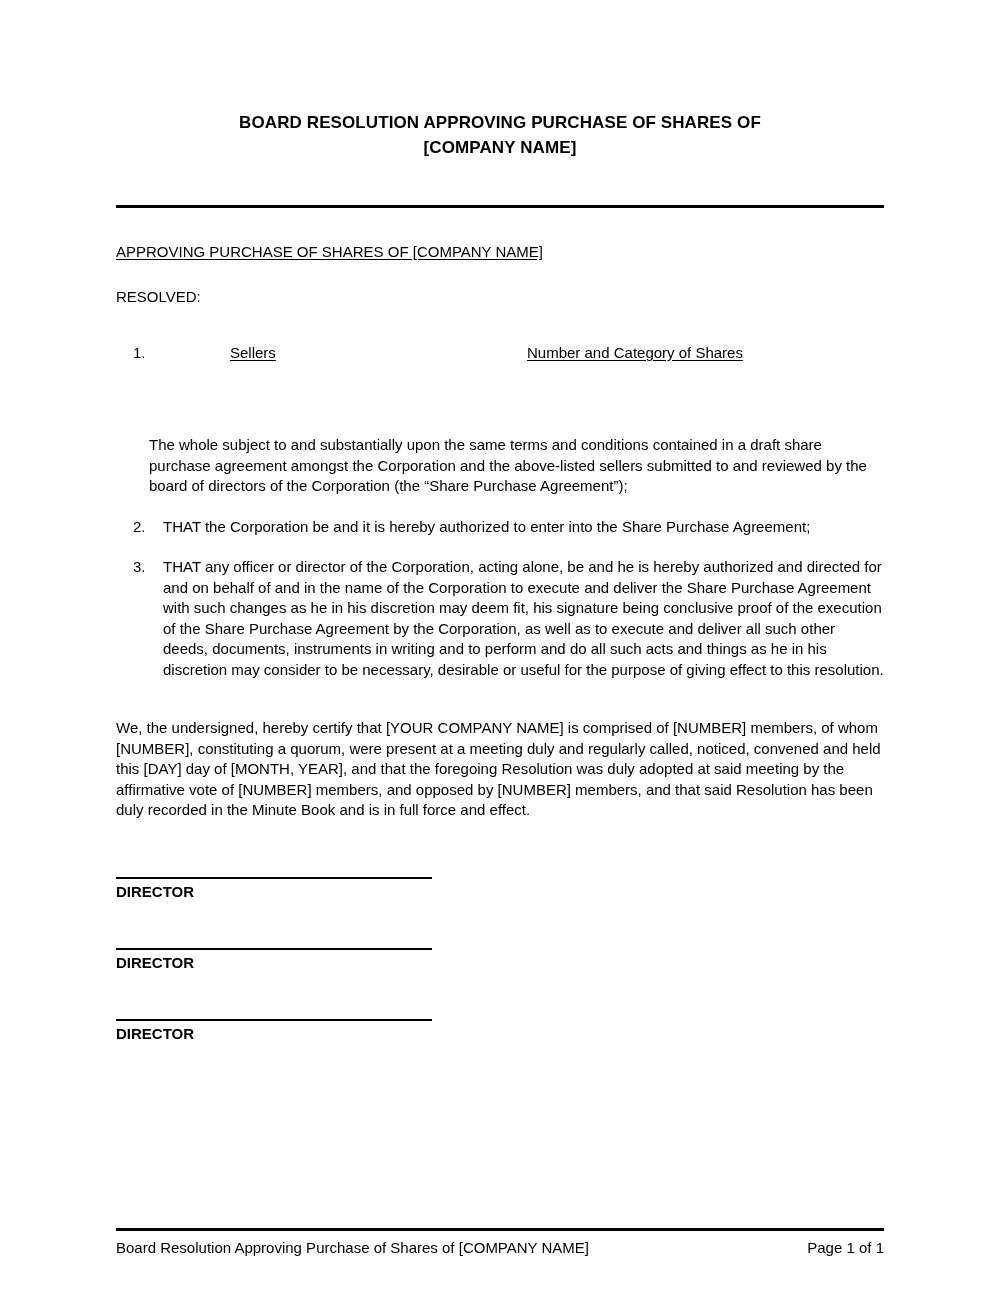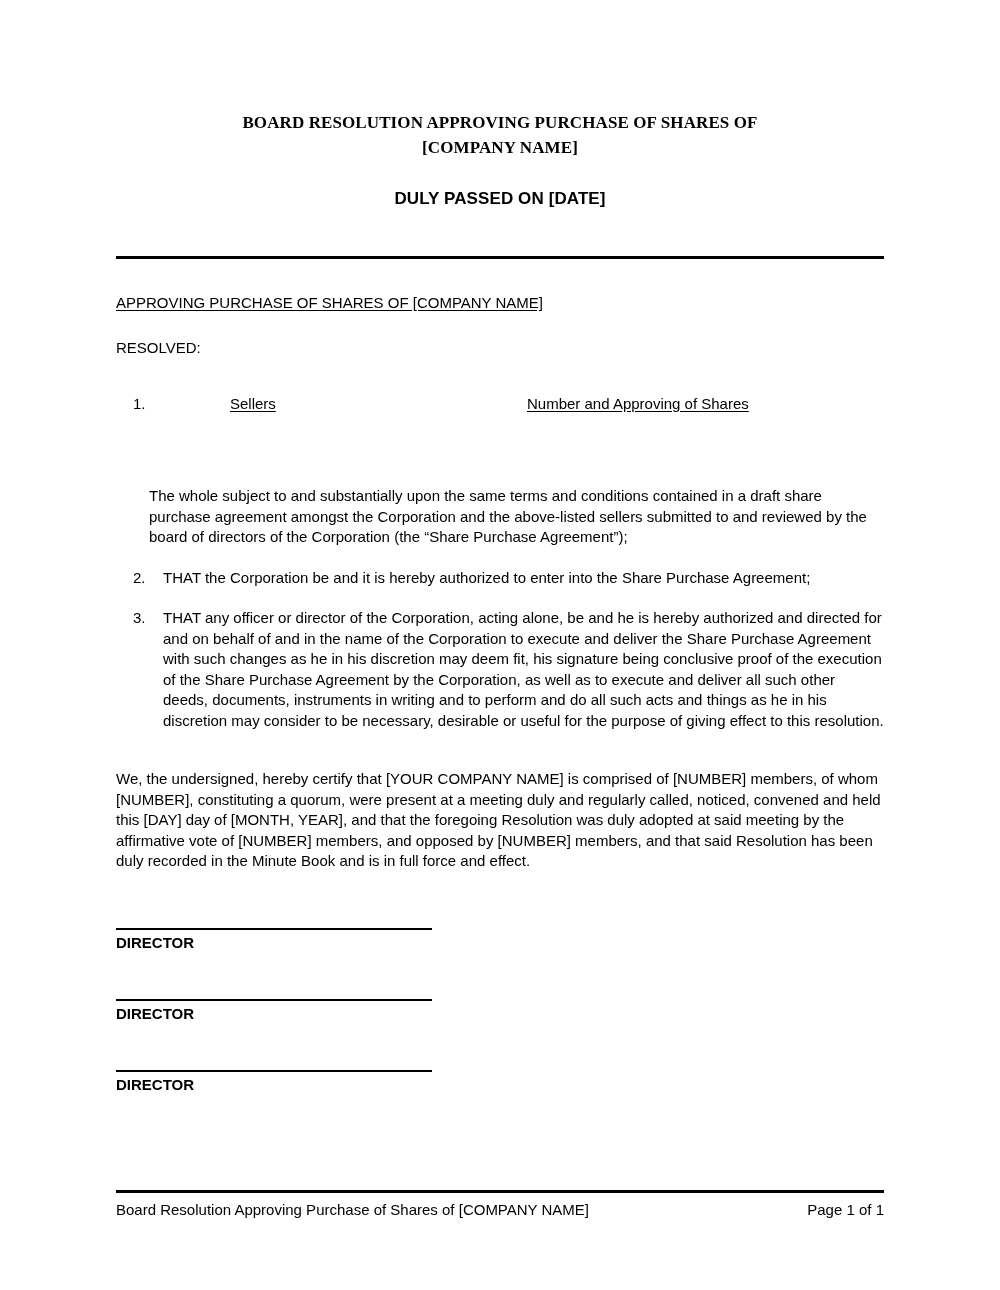--- a/index.html
+++ b/index.html
@@ -25,21 +25,20 @@
   
   .title-block {
     padding-top: 110px;
     text-align: center;
   }
   .doc-title {
     font-size: 17px;
     font-weight: bold;
     line-height: 25px;
     letter-spacing: 0.1px;
-    font-family: Liberation Serif, serif;
   }
   .doc-subtitle {
     font-size: 17px;
     font-weight: bold;
     line-height: 25px;
     margin-top: 26px;
     letter-spacing: 0.1px;
   }
 
   
@@ -136,21 +135,21 @@
   .sig-label {
     font-size: 15px;
     line-height: 20px;
     font-weight: bold;
   }
 
   
   .footer {
     position: absolute;
     left: 116px;
-    top: 1190px;
+    top: 1228px;
     width: 768px;
     text-align: center;
   }
   .footer .rule-thick { margin-bottom: 7px; }
   .footer-row {
     display: flex;
     justify-content: space-between;
     align-items: baseline;
     font-size: 15px;
     line-height: 20px;
@@ -159,40 +158,39 @@
 </head>
 <body>
 
 <div class="page">
 
   <div class="title-block">
     <div class="doc-title">
       <span>BOARD RESOLUTION APPROVING PURCHASE OF SHARES OF</span><br>
       <span>[COMPANY NAME]</span>
     </div>
-    <div class="doc-subtitle">DULY PASSED ON [DATE]</div>
   </div>
 
   <div class="rule-thick rule-header"></div>
 
   <div class="body-wrap">
 
     <div class="section-heading">APPROVING PURCHASE OF SHARES OF [COMPANY NAME]</div>
 
     <div class="resolved">RESOLVED:</div>
 
     <ol class="resolutions">
 
       <li class="res-item item-1">
         <span class="res-num">1.</span>
       </li>
 
       <div class="sellers-table">
         <span class="col-head col-head-sellers">Sellers</span>
-        <span class="col-head col-head-shares">Number and Approving of Shares</span>
+        <span class="col-head col-head-shares">Number and Category of Shares</span>
       </div>
       <div class="sellers-rows"></div>
 
       <div class="subpara">The whole subject to and substantially upon the same terms and conditions contained in a draft share purchase agreement amongst the Corporation and the above-listed sellers submitted to and reviewed by the board of directors of the Corporation (the “Share Purchase Agreement”);</div>
 
       <li class="res-item item-2">
         <span class="res-num">2.</span>
         <span>THAT the Corporation be and it is hereby authorized to enter into the Share Purchase Agreement;</span>
       </li>
 

